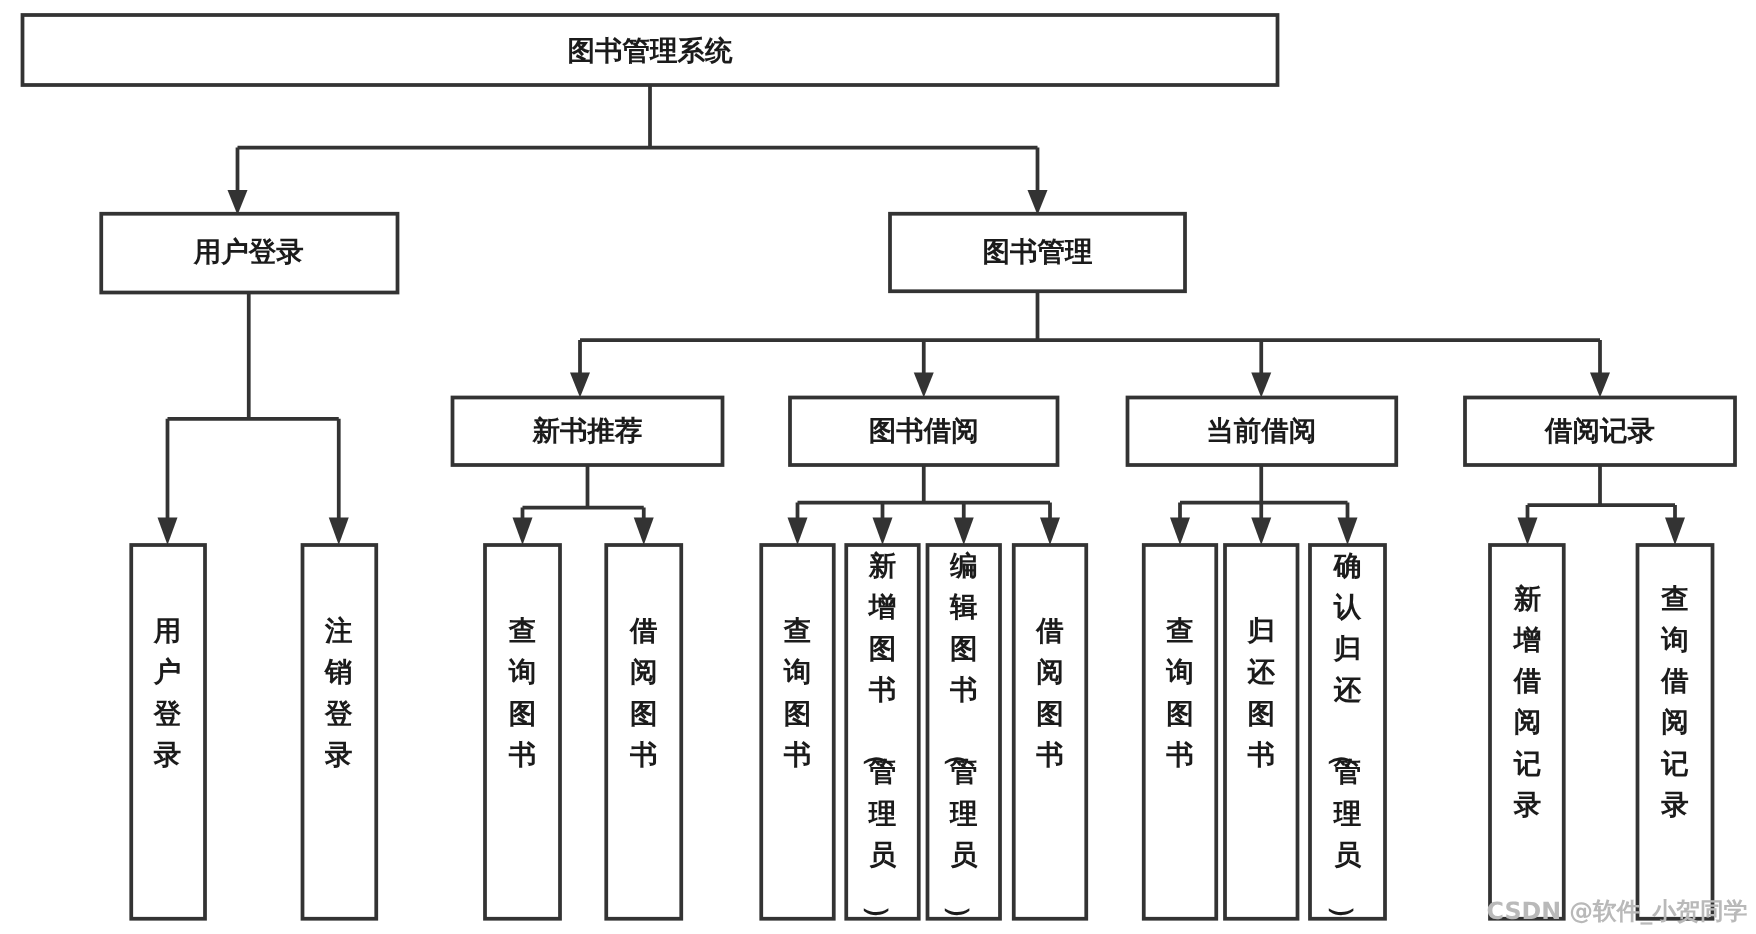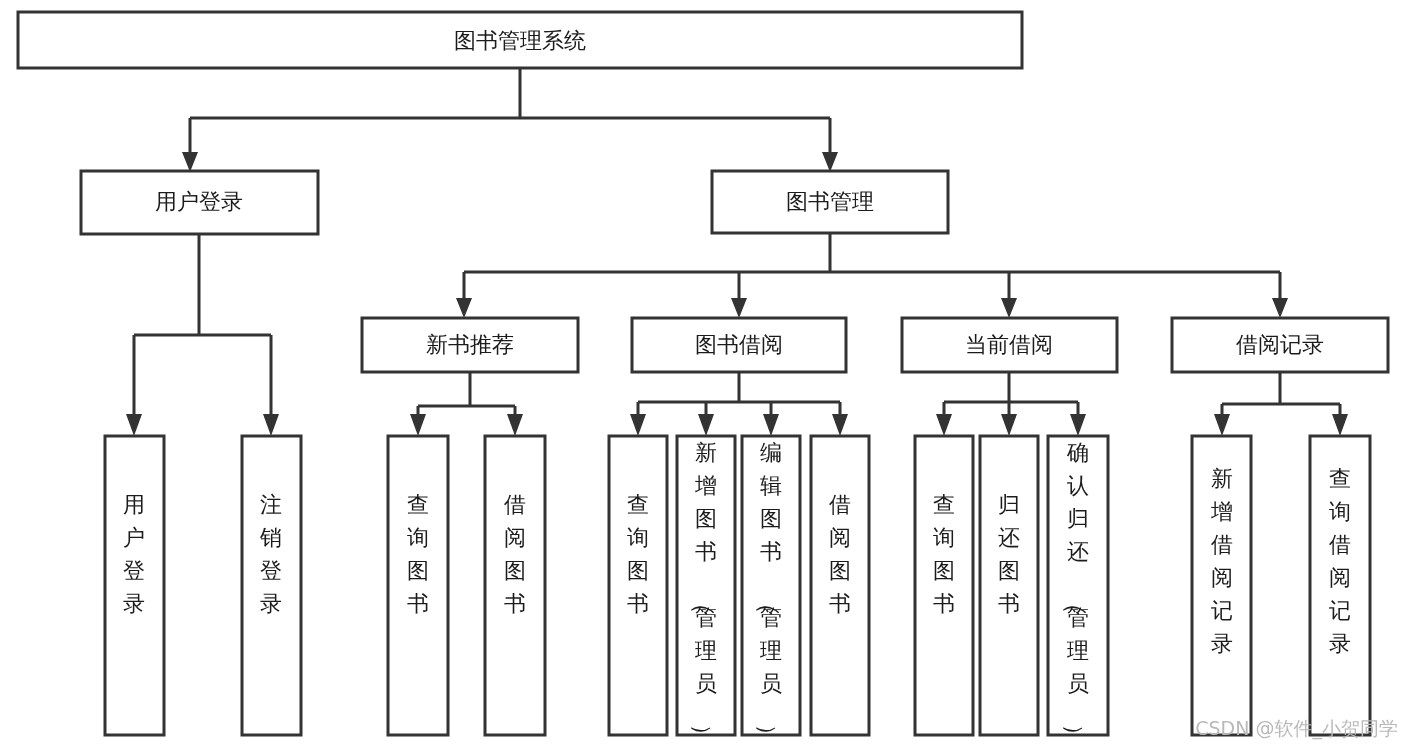--- a/index.html
+++ b/index.html
@@ -11,20 +11,21 @@
     width: 1405px;
     height: 747px;
     font-family: "DejaVu Sans", "Liberation Sans", sans-serif;
     overflow: hidden;
   }
   #diagram-root {
     position: relative;
     width: 1405px;
     height: 747px;
     background: #ffffff;
+    font-weight: bold;
   }
   svg.diagram {
     position: absolute;
     top: 0;
     left: 0;
     width: 1405px;
     height: 747px;
     display: block;
   }
   .node-box {

